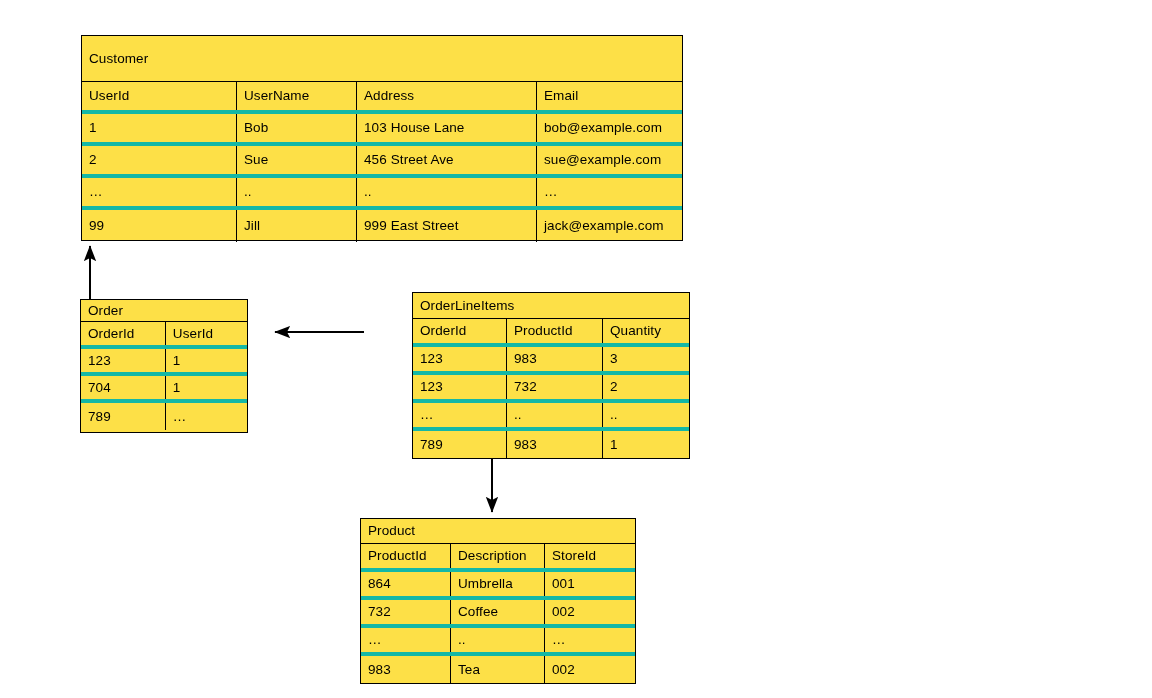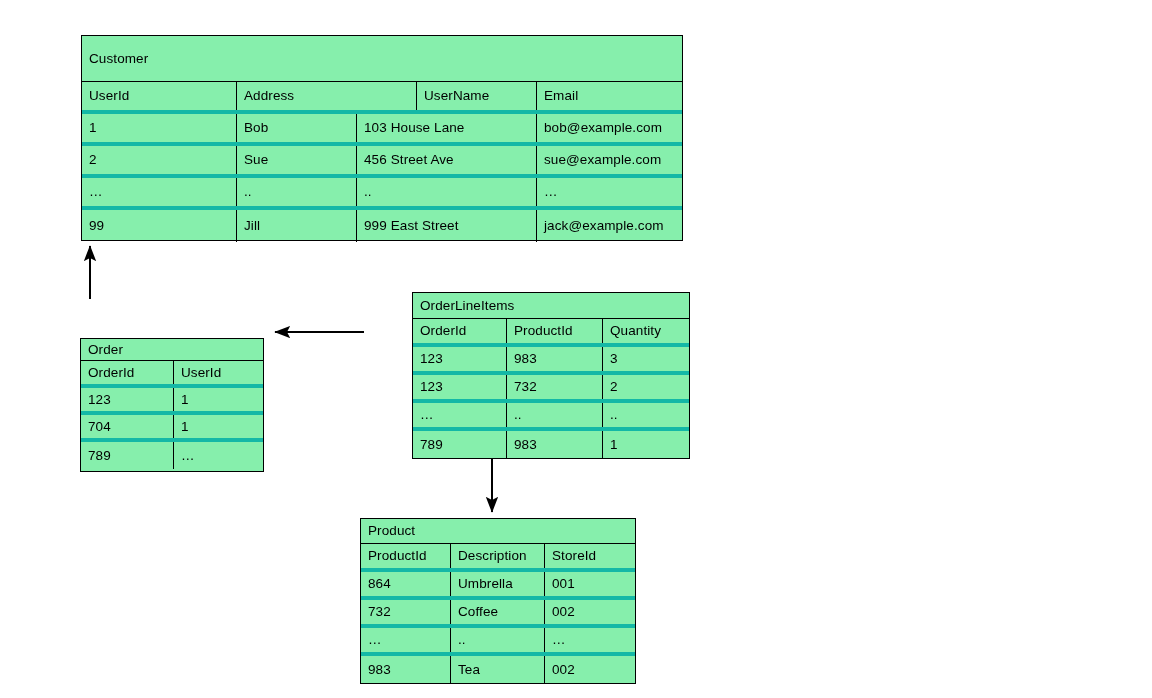--- a/index.html
+++ b/index.html
@@ -18,21 +18,21 @@
   #canvas {
     position: absolute;
     left: 0; top: 0;
     width: 1152px;
     height: 698px;
   }
   .entity {
     position: absolute;
     box-sizing: border-box;
     border: 1px solid #000000;
-    background: #86efac;
+    background: #fde047;
     z-index: 2;
   }
   .entity-title {
     box-sizing: border-box;
     border-bottom: 1px solid #000000;
     display: flex;
     align-items: center;
     padding-left: 7px;
     font-size: 13.5px;
     line-height: 1;
@@ -68,21 +68,21 @@
   
   #tbl-customer { left: 81px; top: 35px; width: 602px; height: 206px; }
   #tbl-customer .entity-title { height: 46px; }
   #tbl-customer .row { height: 32px; }
   #tbl-customer .c0 { width: 155px; }
   #tbl-customer .c1 { width: 120px; }
   #tbl-customer .c2 { width: 180px; }
   #tbl-customer .c3 { width: 145px; }
 
   
-  #tbl-order { left: 80px; top: 299px; width: 184px; height: 134px; margin-top: 39px; }
+  #tbl-order { left: 80px; top: 299px; width: 168px; height: 134px; }
   #tbl-order .entity-title { height: 22px; }
   #tbl-order .row { height: 27px; }
   #tbl-order .c0 { width: 95px; }
   #tbl-order .c1 { width: 91px; }
 
   
   #tbl-oli { left: 364px; top: 292px; width: 278px; height: 167px; margin-left: 48px; }
   #tbl-oli .entity-title { height: 26px; }
   #tbl-oli .row { height: 28px; }
   #tbl-oli .c0 { width: 94px; }
@@ -117,22 +117,22 @@
 
   <g>
     <line x1="492" y1="459" x2="492" y2="512" stroke="#000000" stroke-width="2" marker-end="url(#arrowhead)"></line>
   </g>
 </svg>
 
 <div class="entity" id="tbl-customer">
   <div class="entity-title">Customer</div>
   <div class="row">
     <div class="cell c0">UserId</div>
+    <div class="cell c1">UserName</div>
     <div class="cell c2">Address</div>
-    <div class="cell c1">UserName</div>
     <div class="cell c3 last">Email</div>
   </div>
   <div class="row">
     <div class="cell c0">1</div>
     <div class="cell c1">Bob</div>
     <div class="cell c2">103 House Lane</div>
     <div class="cell c3 last">bob@example.com</div>
   </div>
   <div class="row">
     <div class="cell c0">2</div>

